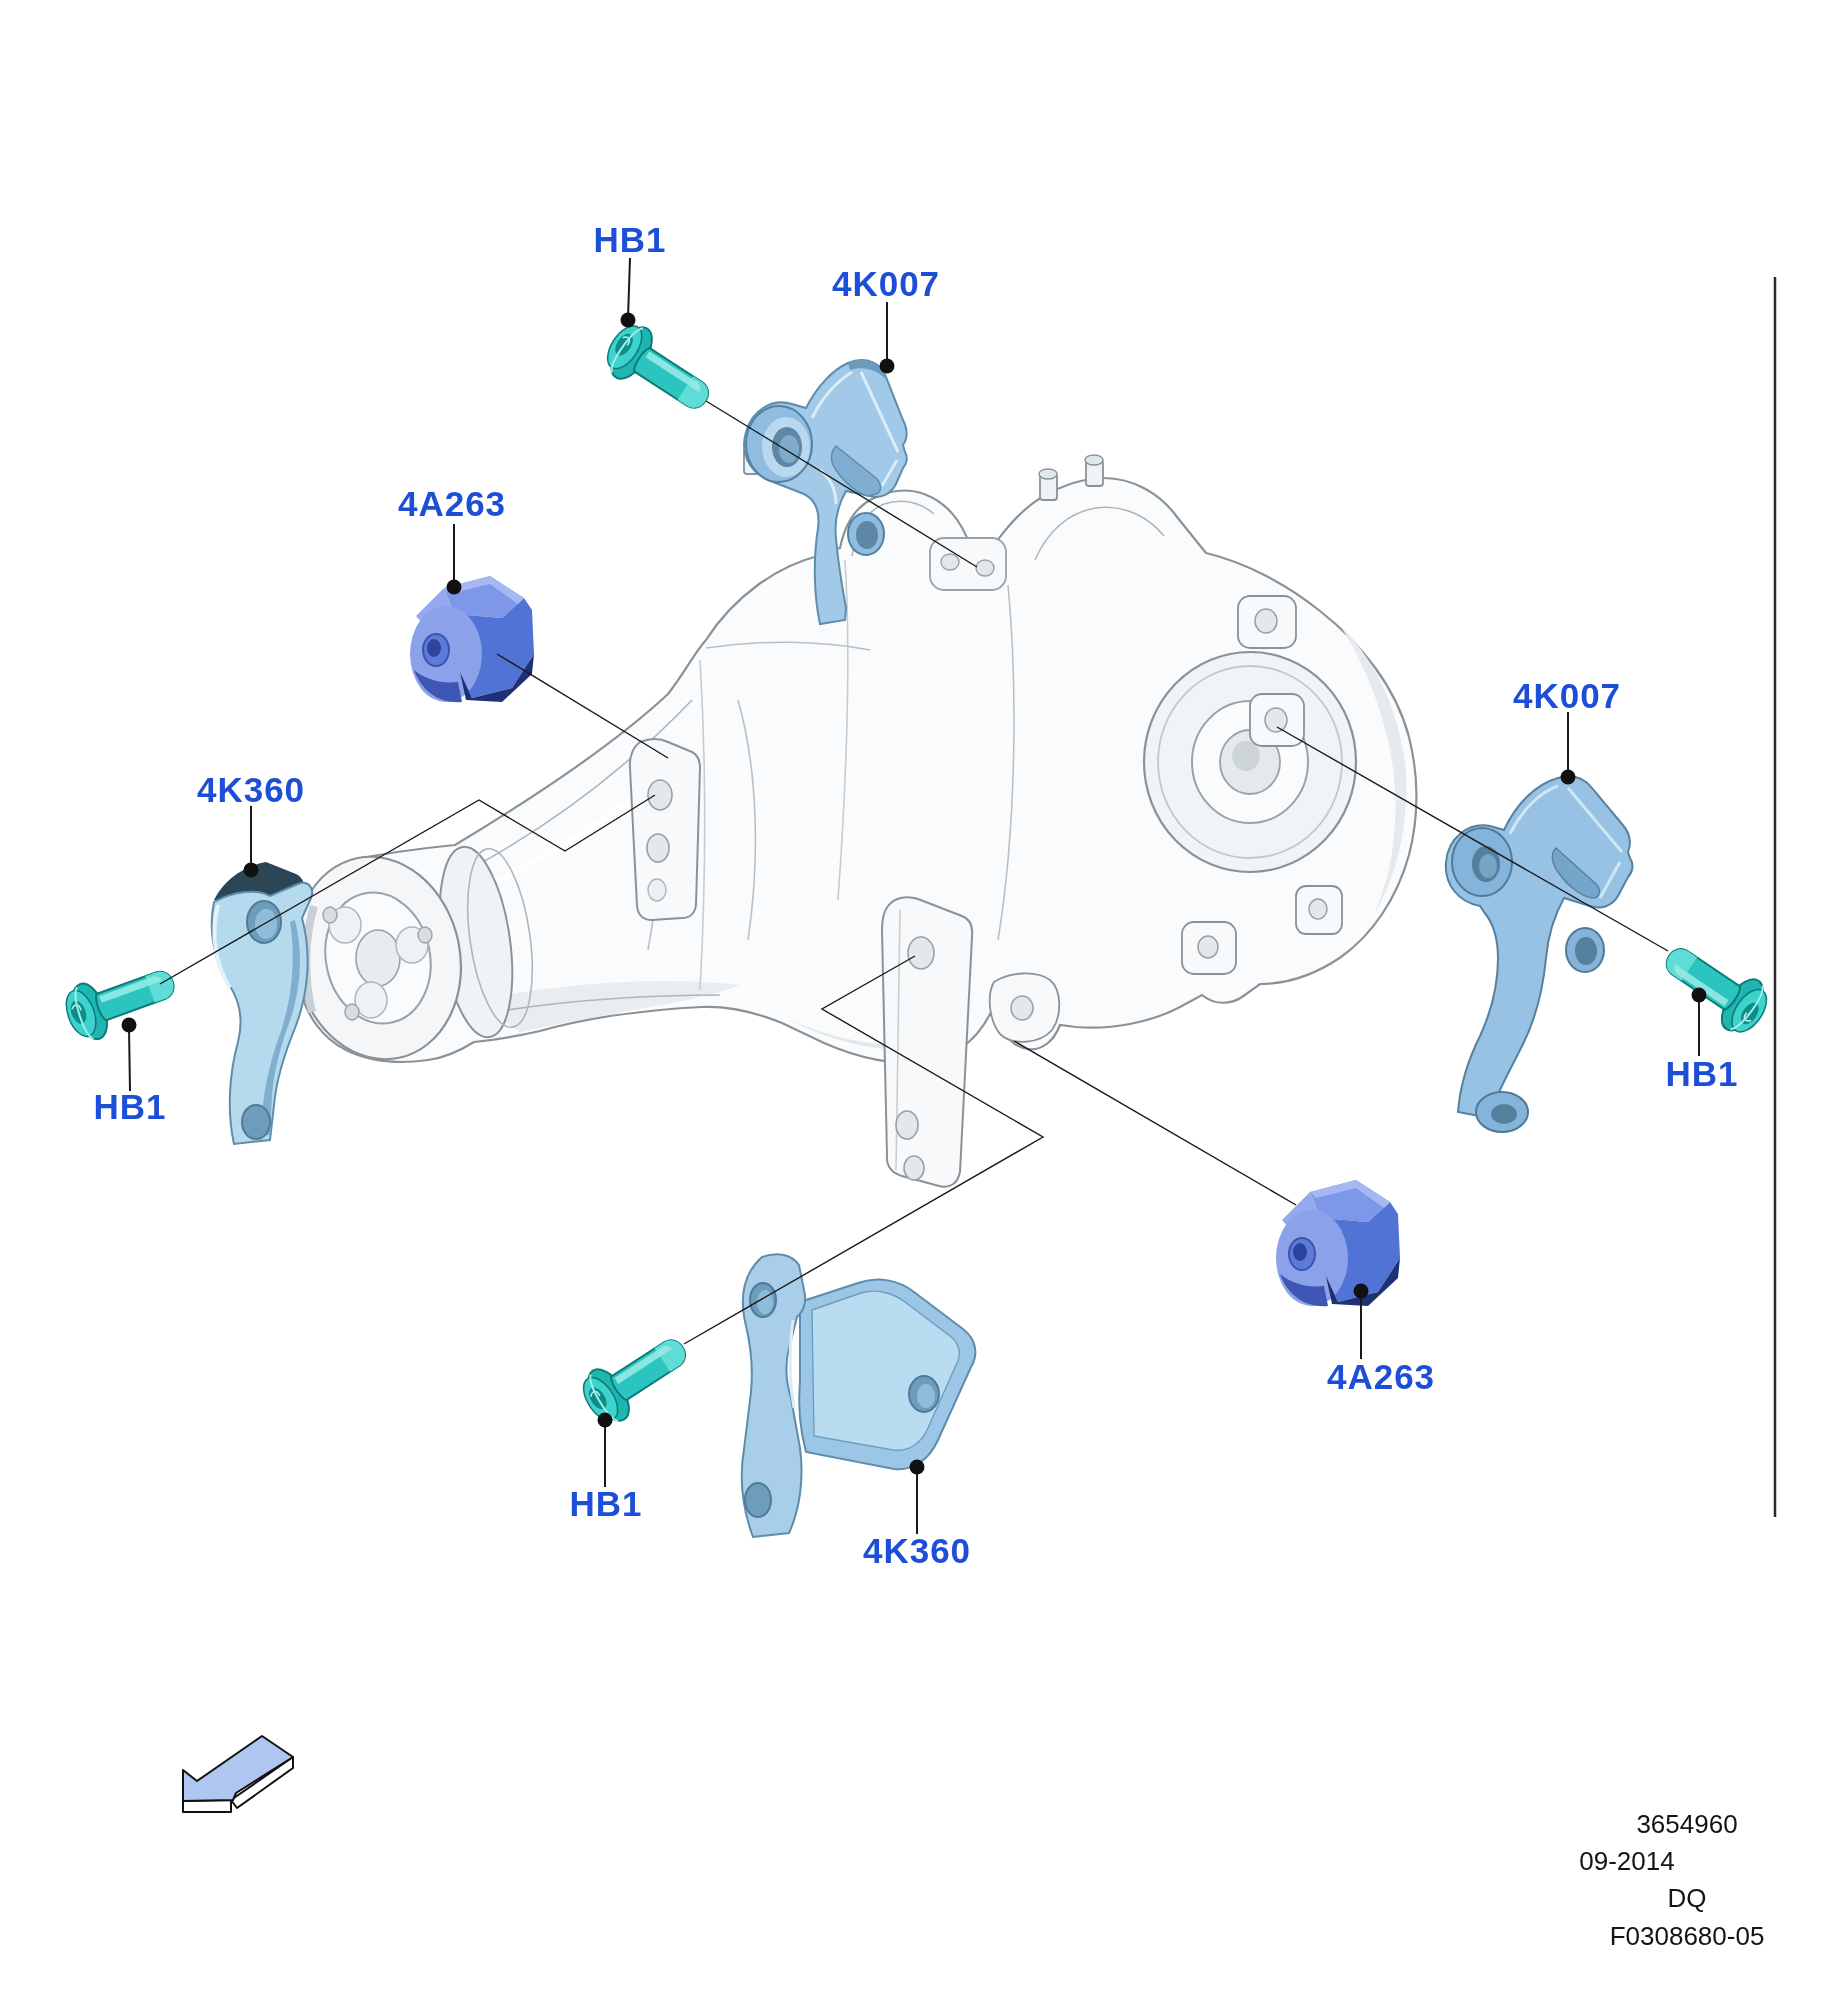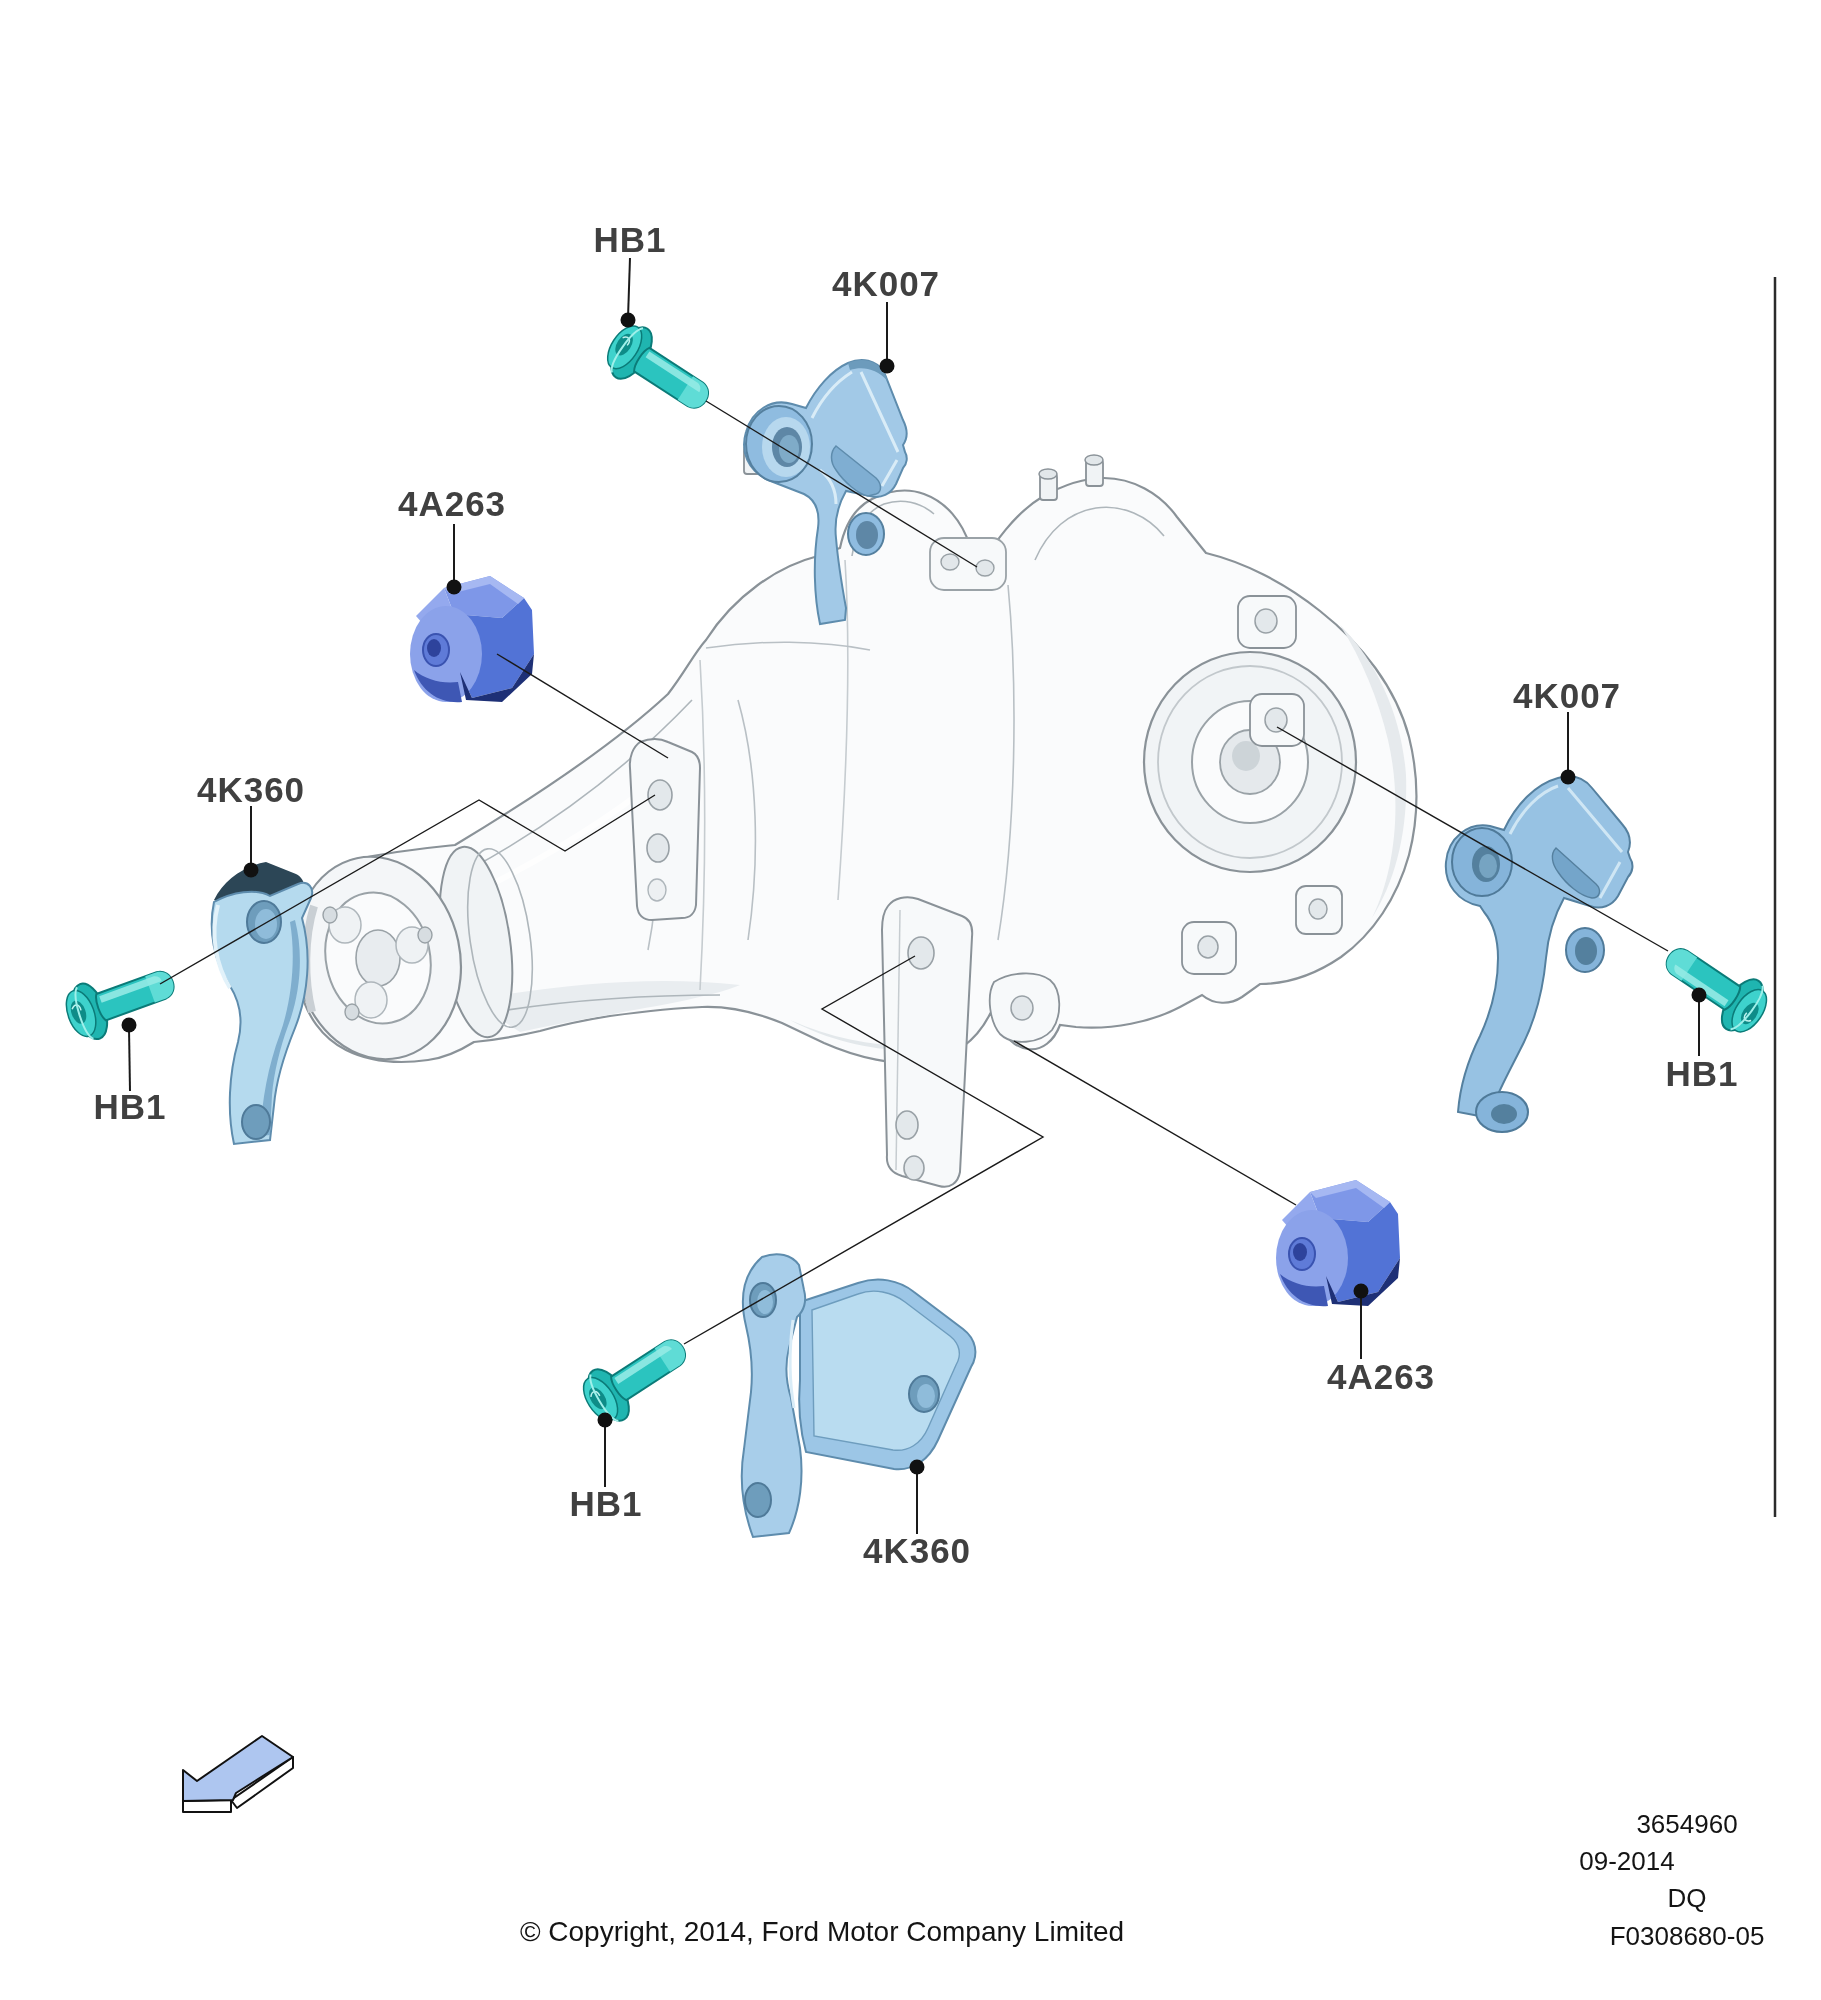--- a/index.html
+++ b/index.html
@@ -1,19 +1,19 @@
 <!DOCTYPE html>
 <html><head>
 <meta charset="utf-8">
 <style>
   html,body{margin:0;padding:0;background:#ffffff;}
   #stage{position:relative;width:1821px;height:2000px;background:#ffffff;overflow:hidden;
          font-family:"Liberation Sans", sans-serif;}
   #art{position:absolute;left:0;top:0;}
-  .plabel{position:absolute;transform:translate(-50%,-50%);color:#404040;
+  .plabel{position:absolute;transform:translate(-50%,-50%);color:#1d4ed8;
           font-weight:bold;font-size:35px;letter-spacing:1px;white-space:nowrap;
           font-family:"Liberation Sans", sans-serif;}
   .docline{position:absolute;transform:translate(-50%,-50%);color:#141414;
            font-size:26px;white-space:nowrap;}
   .copyright{position:absolute;transform:translate(-50%,-50%);color:#141414;
              font-size:28px;white-space:nowrap;}
 </style>
 </head>
 <body>
 
@@ -264,15 +264,14 @@
 <div class="plabel" style="left:606px;top:1504px">HB1</div>
 <div class="plabel" style="left:917px;top:1551px">4K360</div>
 <div class="plabel" style="left:1381px;top:1377px">4A263</div>
 <div class="plabel" style="left:1567px;top:696px">4K007</div>
 <div class="plabel" style="left:1702px;top:1074px">HB1</div>
 
 <div class="docline" style="left:1687px;top:1824px">3654960</div>
 <div class="docline" style="left:1627px;top:1861px">09-2014</div>
 <div class="docline" style="left:1687px;top:1898px">DQ</div>
 <div class="docline" style="left:1687px;top:1936px">F0308680-05</div>
-<div class="copyright" style="left:822px;top:1932px">© Copyright, 2014, Ford Motor Company Limited</div>
 
 </div>
 
 </body></html>

